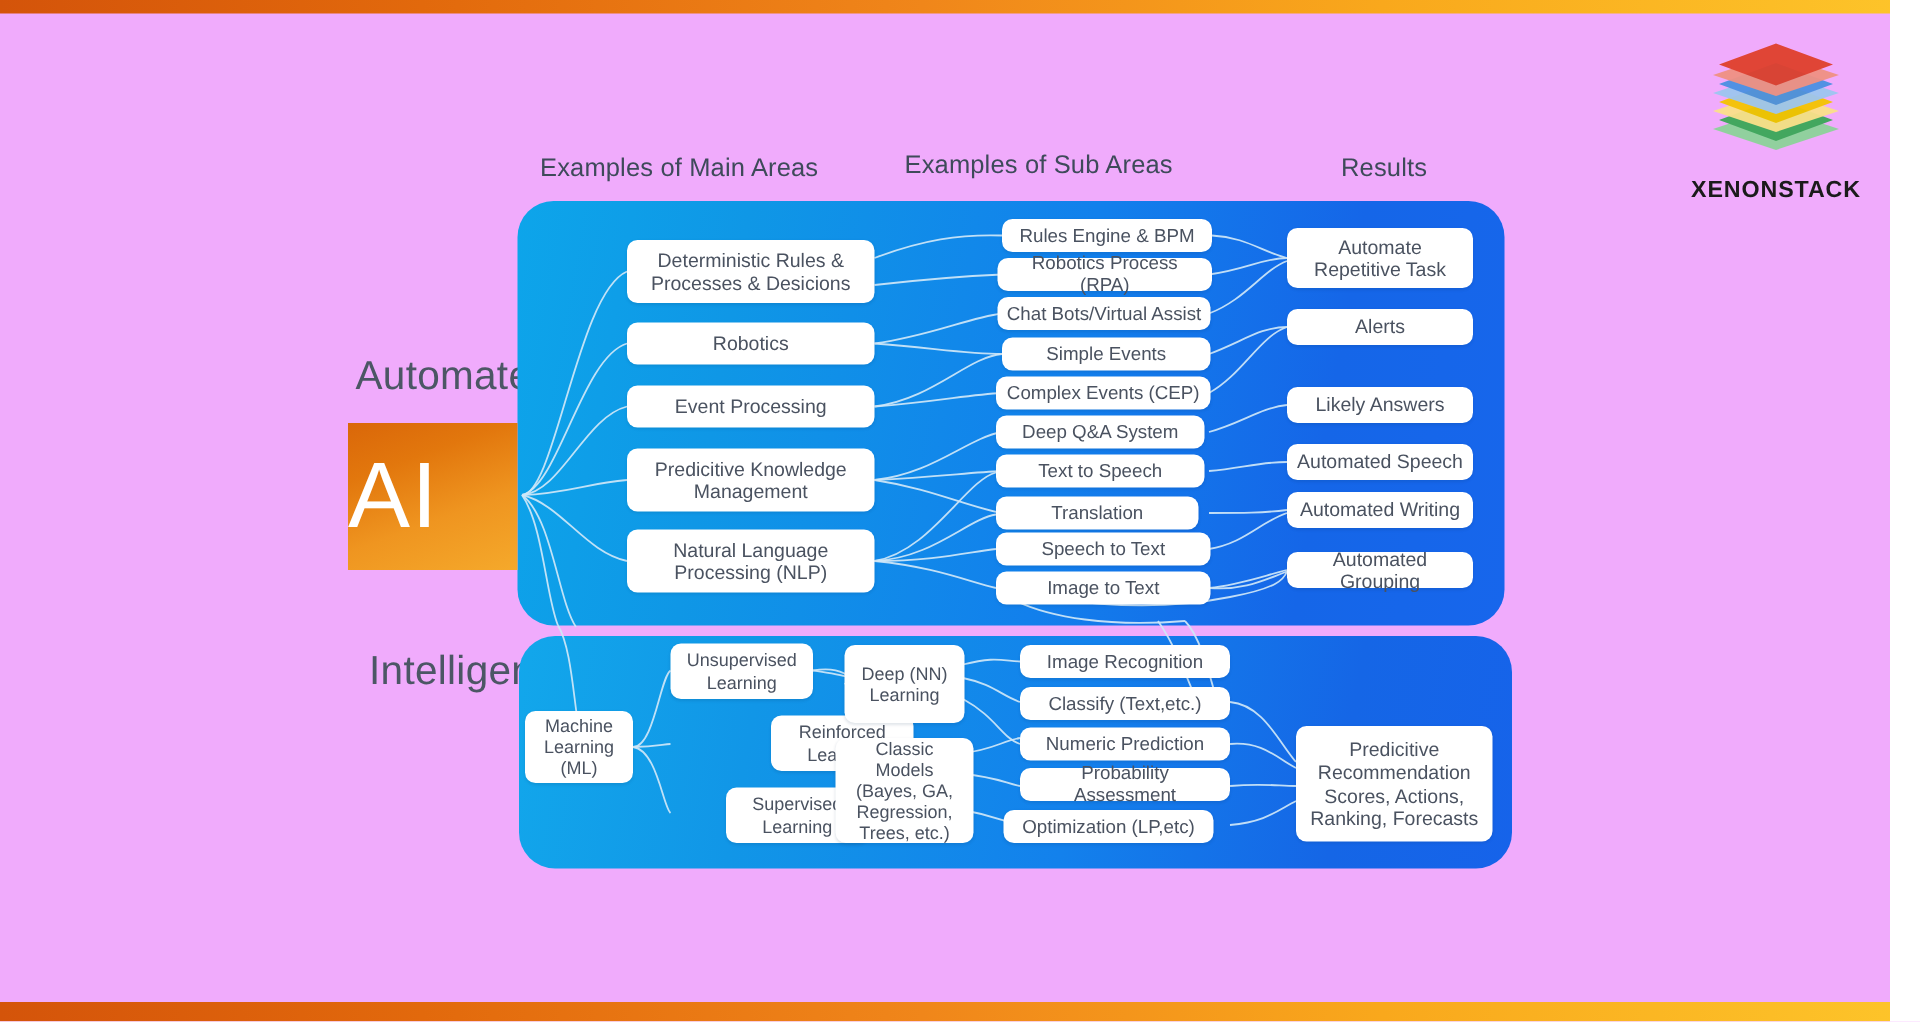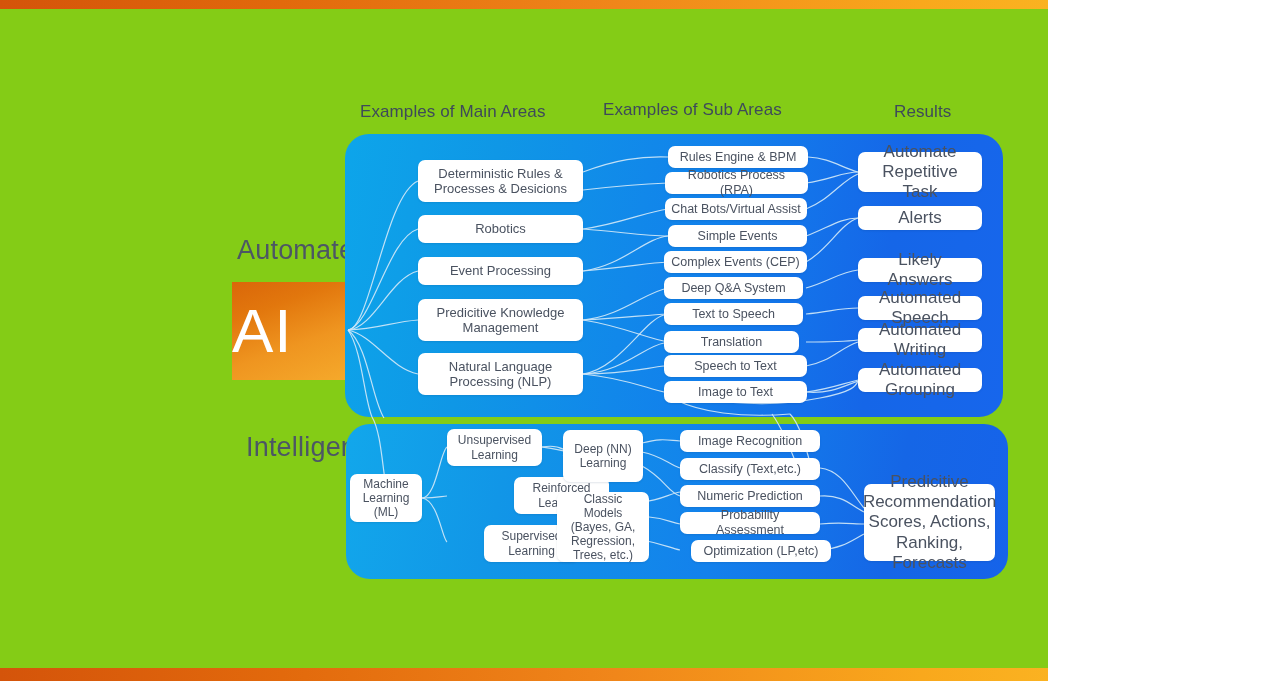--- a/index.html
+++ b/index.html
@@ -6,23 +6,23 @@
   html, body {
     margin: 0;
     padding: 0;
     background: #ffffff;
   }
   body {
     font-family: "Liberation Sans", sans-serif;
   }
   #stage {
     position: relative;
-    width: 1048px;
+    width: 1260px;
     height: 681px;
-    background: #84cc16;
+    background: #f0abfc;
     overflow: hidden;
   }
 
   
   .brandbar {
     position: absolute;
     left: 0;
     width: 1280px;
     background: linear-gradient(90deg, #d4540a 0%, #e2690c 22%, #f0861a 48%, #f9a81c 72%, #fdc52a 100%);
   }
@@ -114,21 +114,21 @@
     text-align: center;
     display: flex;
     align-items: center;
     justify-content: center;
     padding: 2px 6px;
     box-sizing: border-box;
     box-shadow: 0 1px 2px rgba(10,40,80,0.12);
   }
   .node.main   { font-size: 13px; }
   .node.sub    { font-size: 12.5px; }
-  .node.result { font-size: 17px; }
+  .node.result { font-size: 13px; }
   .node.ml     { font-size: 12px; }
 
   
   #logo-wrap {
     position: absolute;
     left: 1118px;
     top: 26px;
     width: 132px;
     height: 112px;
   }
@@ -271,21 +271,21 @@
   <div class="node ml" style="left:470px; top:477px; width:95px; height:37px;margin-left:44px;">Reinforced Learning</div>
   <div class="node ml" style="left:447px; top:525px; width:95px; height:37px;margin-left:37px;">Supervised Learning</div>
 
   <div class="node ml" style="left:563px; top:430px; width:80px; height:52px;">Deep (NN) Learning</div>
   <div class="node ml" style="left:557px; top:492px; width:92px; height:70px;">Classic Models (Bayes, GA, Regression, Trees, etc.)</div>
 
   <div class="node sub" style="left:680px; top:430px; width:140px; height:22px;">Image Recognition</div>
   <div class="node sub" style="left:680px; top:458px; width:140px; height:22px;">Classify (Text,etc.)</div>
   <div class="node sub" style="left:680px; top:485px; width:140px; height:22px;">Numeric Prediction</div>
   <div class="node sub" style="left:680px; top:512px; width:140px; height:22px;">Probability Assessment</div>
-  <div class="node sub" style="left:691px; top:540px; width:140px; height:22px;">Optimization (LP,etc)</div>
+  <div class="node sub" style="left:669px; top:540px; width:140px; height:22px;">Optimization (LP,etc)</div>
 
   <div class="node result" style="left:864px; top:484px; width:131px; height:77px;">Predicitive Recommendation Scores, Actions, Ranking, Forecasts</div>
 
   <div id="logo-wrap">
     <svg id="logo-mark" viewBox="0 0 96 80">
 
       <g opacity="0.95">
         <polygon points="48,46 90,60 48,74 6,60" fill="#8cd39a"></polygon>
         <polygon points="48,40 86,54 48,68 10,54" fill="#3aa757"></polygon>
       </g>

